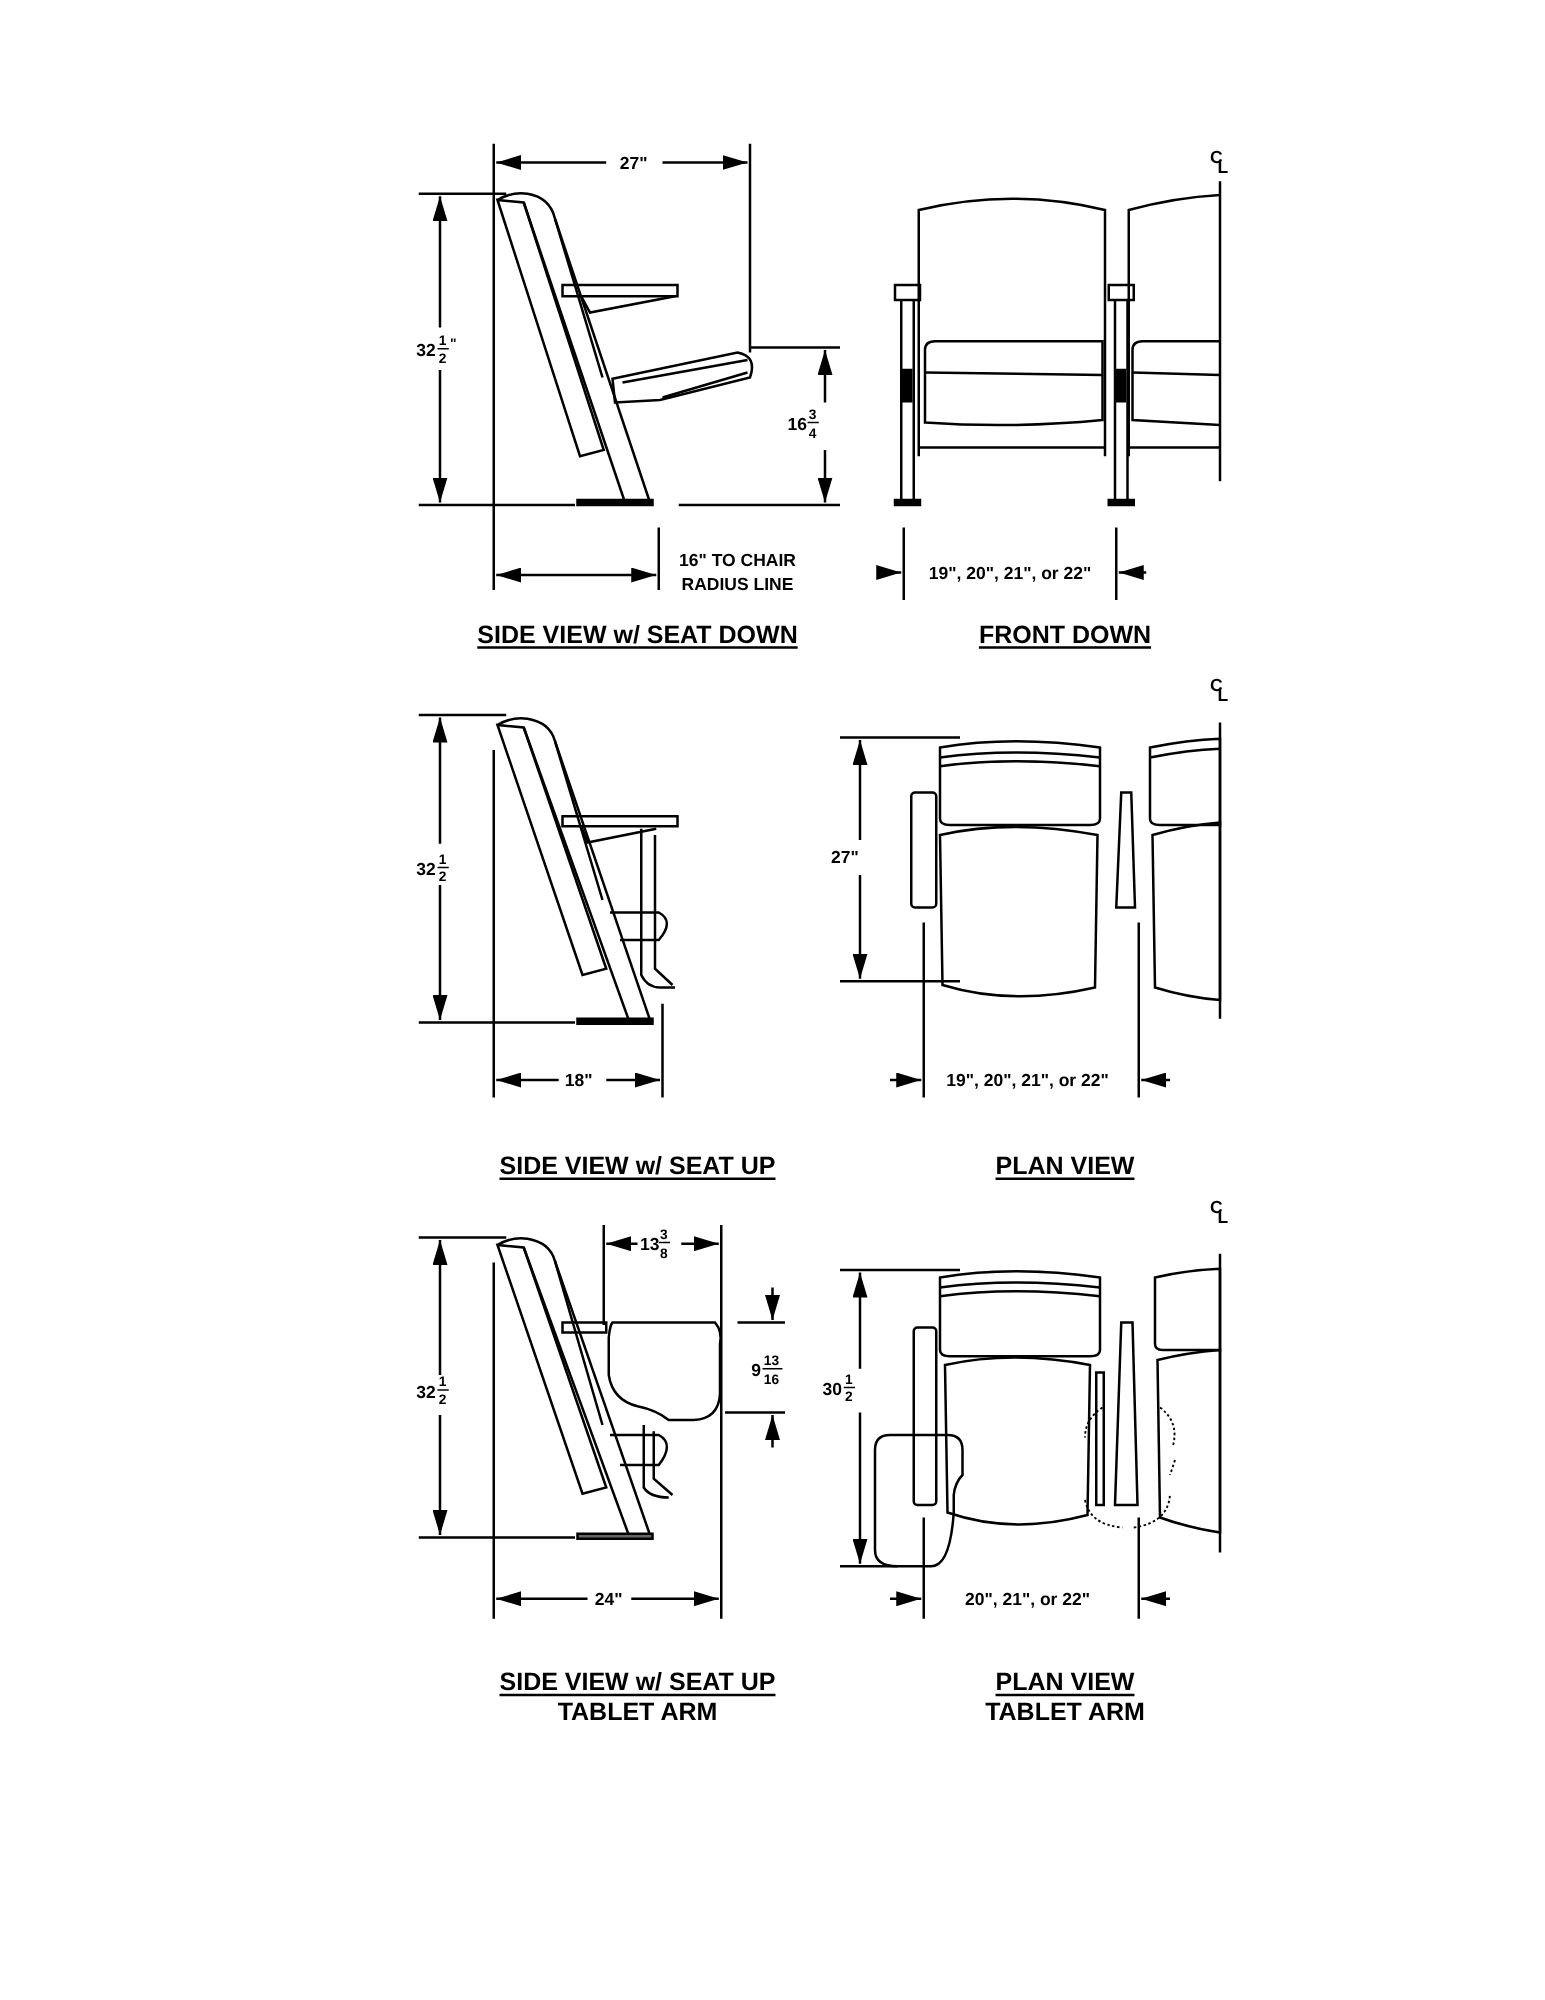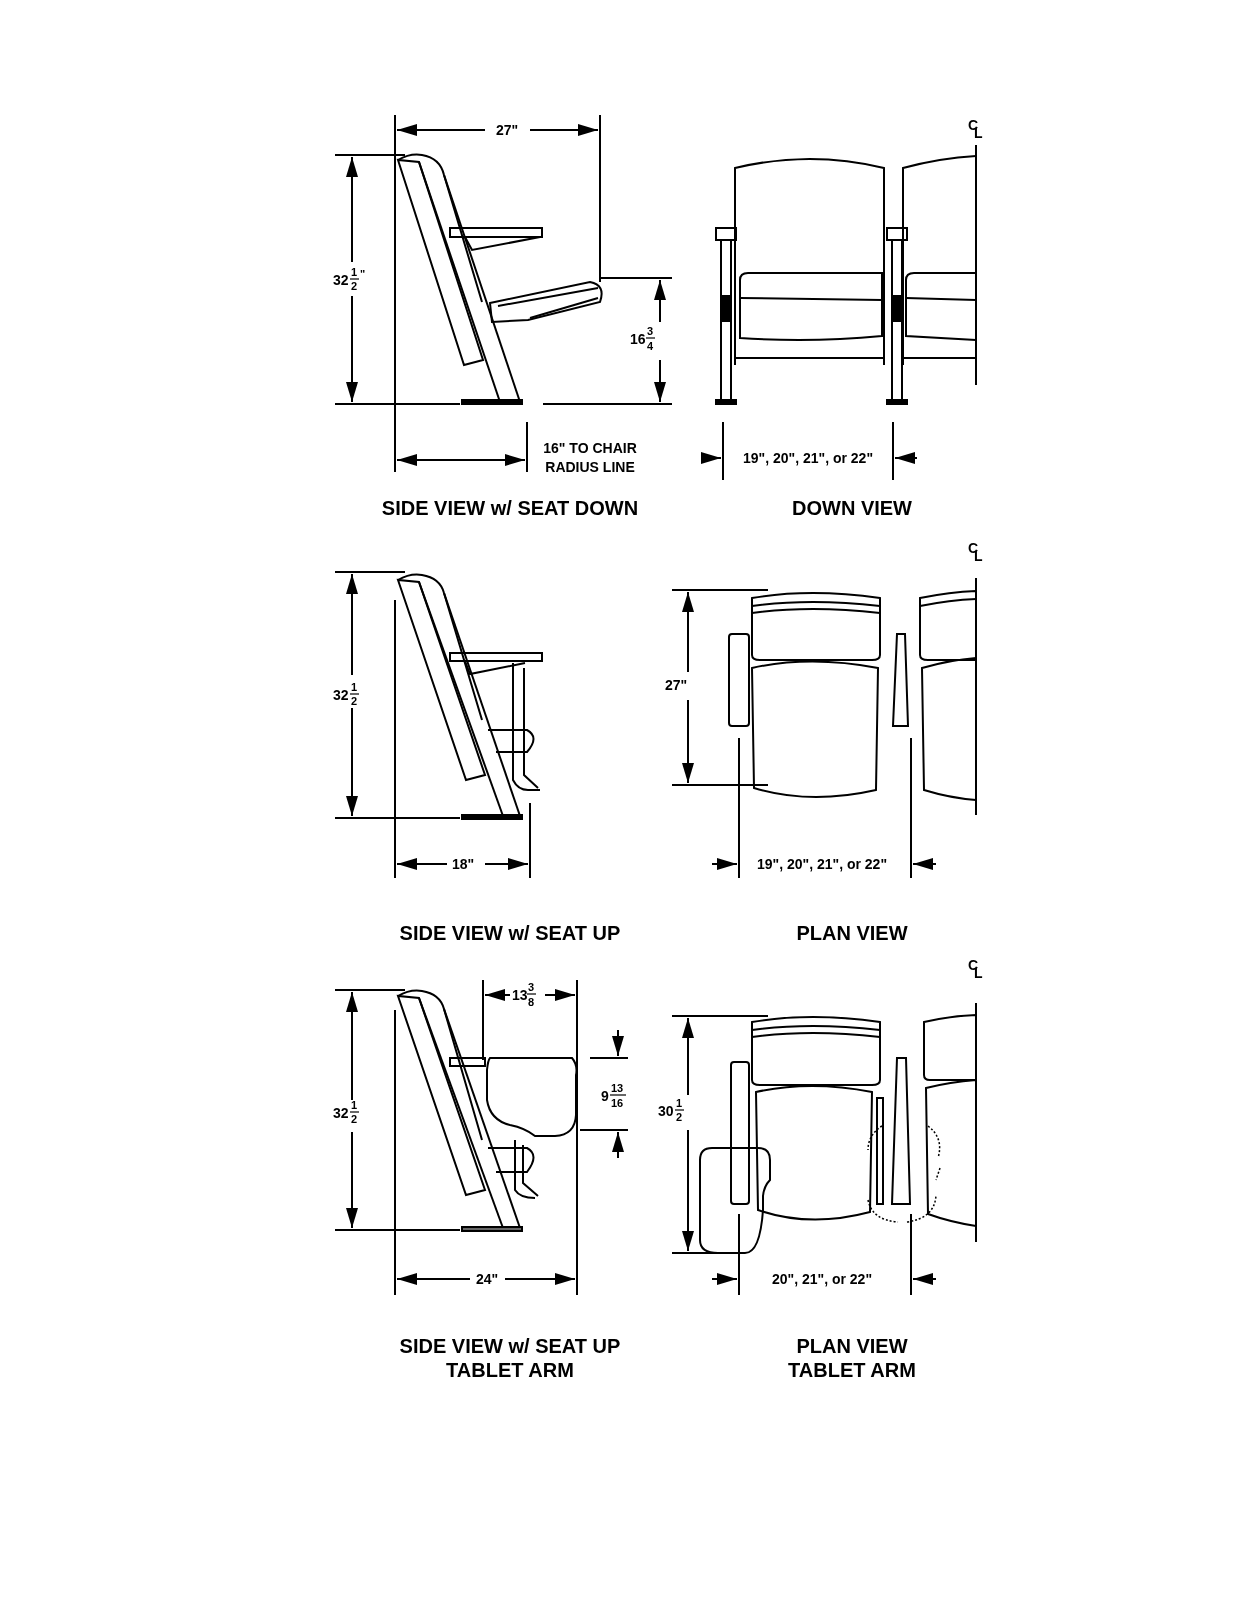--- a/index.html
+++ b/index.html
@@ -1,21 +1,21 @@
 <!DOCTYPE html>
 <html><head>
 <meta charset="utf-8">
 <style>
   html,body{margin:0;padding:0;background:#ffffff;}
   body{width:1236px;height:1600px;position:relative;overflow:hidden;font-family:"Liberation Sans",sans-serif;color:#000;}
   svg{position:absolute;left:0;top:0;}
   .dim{font-family:"Liberation Sans",sans-serif;font-weight:bold;font-size:14px;fill:#000;}
   .frac{font-family:"Liberation Sans",sans-serif;font-weight:bold;font-size:11px;fill:#000;}
   .title{position:absolute;font-family:"Liberation Sans",sans-serif;font-weight:bold;font-size:20px;text-align:center;white-space:nowrap;}
-  .title .u{text-underline-offset:3px;text-decoration-thickness:2px;margin-top:21px;}
+  .title .u{text-decoration:underline;text-underline-offset:3px;text-decoration-thickness:2px;margin-top:21px;}
   .title .sub{display:block;line-height:24px;}
 </style>
 </head>
 <body>
 
 <svg width="1236" height="1600" viewBox="0 0 1236 1600">
   <defs>
     <marker id="arr" viewBox="0 0 10 6" refX="10" refY="3" markerWidth="10" markerHeight="6" orient="auto-start-reverse">
       <path d="M0,0 L10,3 L0,6 z" fill="#000"></path>
     </marker>
@@ -249,21 +249,21 @@
   <g>
       <text class="dim" x="968" y="970" font-size="16">C</text>
       <text class="dim" x="974" y="978" font-size="13">L</text>
     </g>
 </svg>
 
 <div class="title" style="left:370px;top:497px;width:280px;">
   <span class="u">SIDE VIEW w/ SEAT DOWN</span>
 </div>
 <div class="title" style="left:752px;top:497px;width:200px;">
-  <span class="u">DOWN VIEW</span>
+  <span class="u">FRONT DOWN</span>
 </div>
 <div class="title" style="left:370px;top:922px;width:280px;">
   <span class="u">SIDE VIEW w/ SEAT UP</span>
 </div>
 <div class="title" style="left:752px;top:922px;width:200px;">
   <span class="u">PLAN VIEW</span>
 </div>
 <div class="title" style="left:370px;top:1334px;width:280px;">
   <span class="sub"><span class="u">SIDE VIEW w/ SEAT UP</span></span>
   <span class="sub">TABLET ARM</span>

